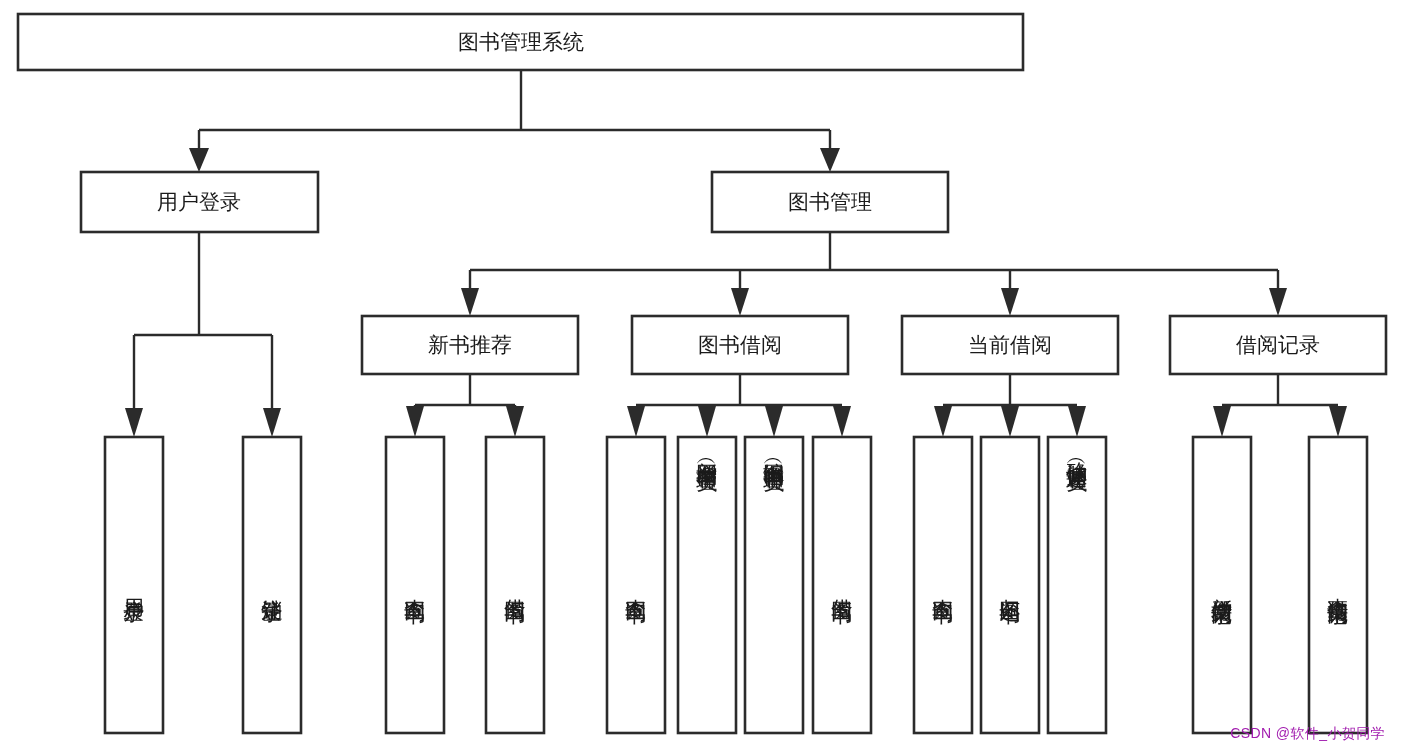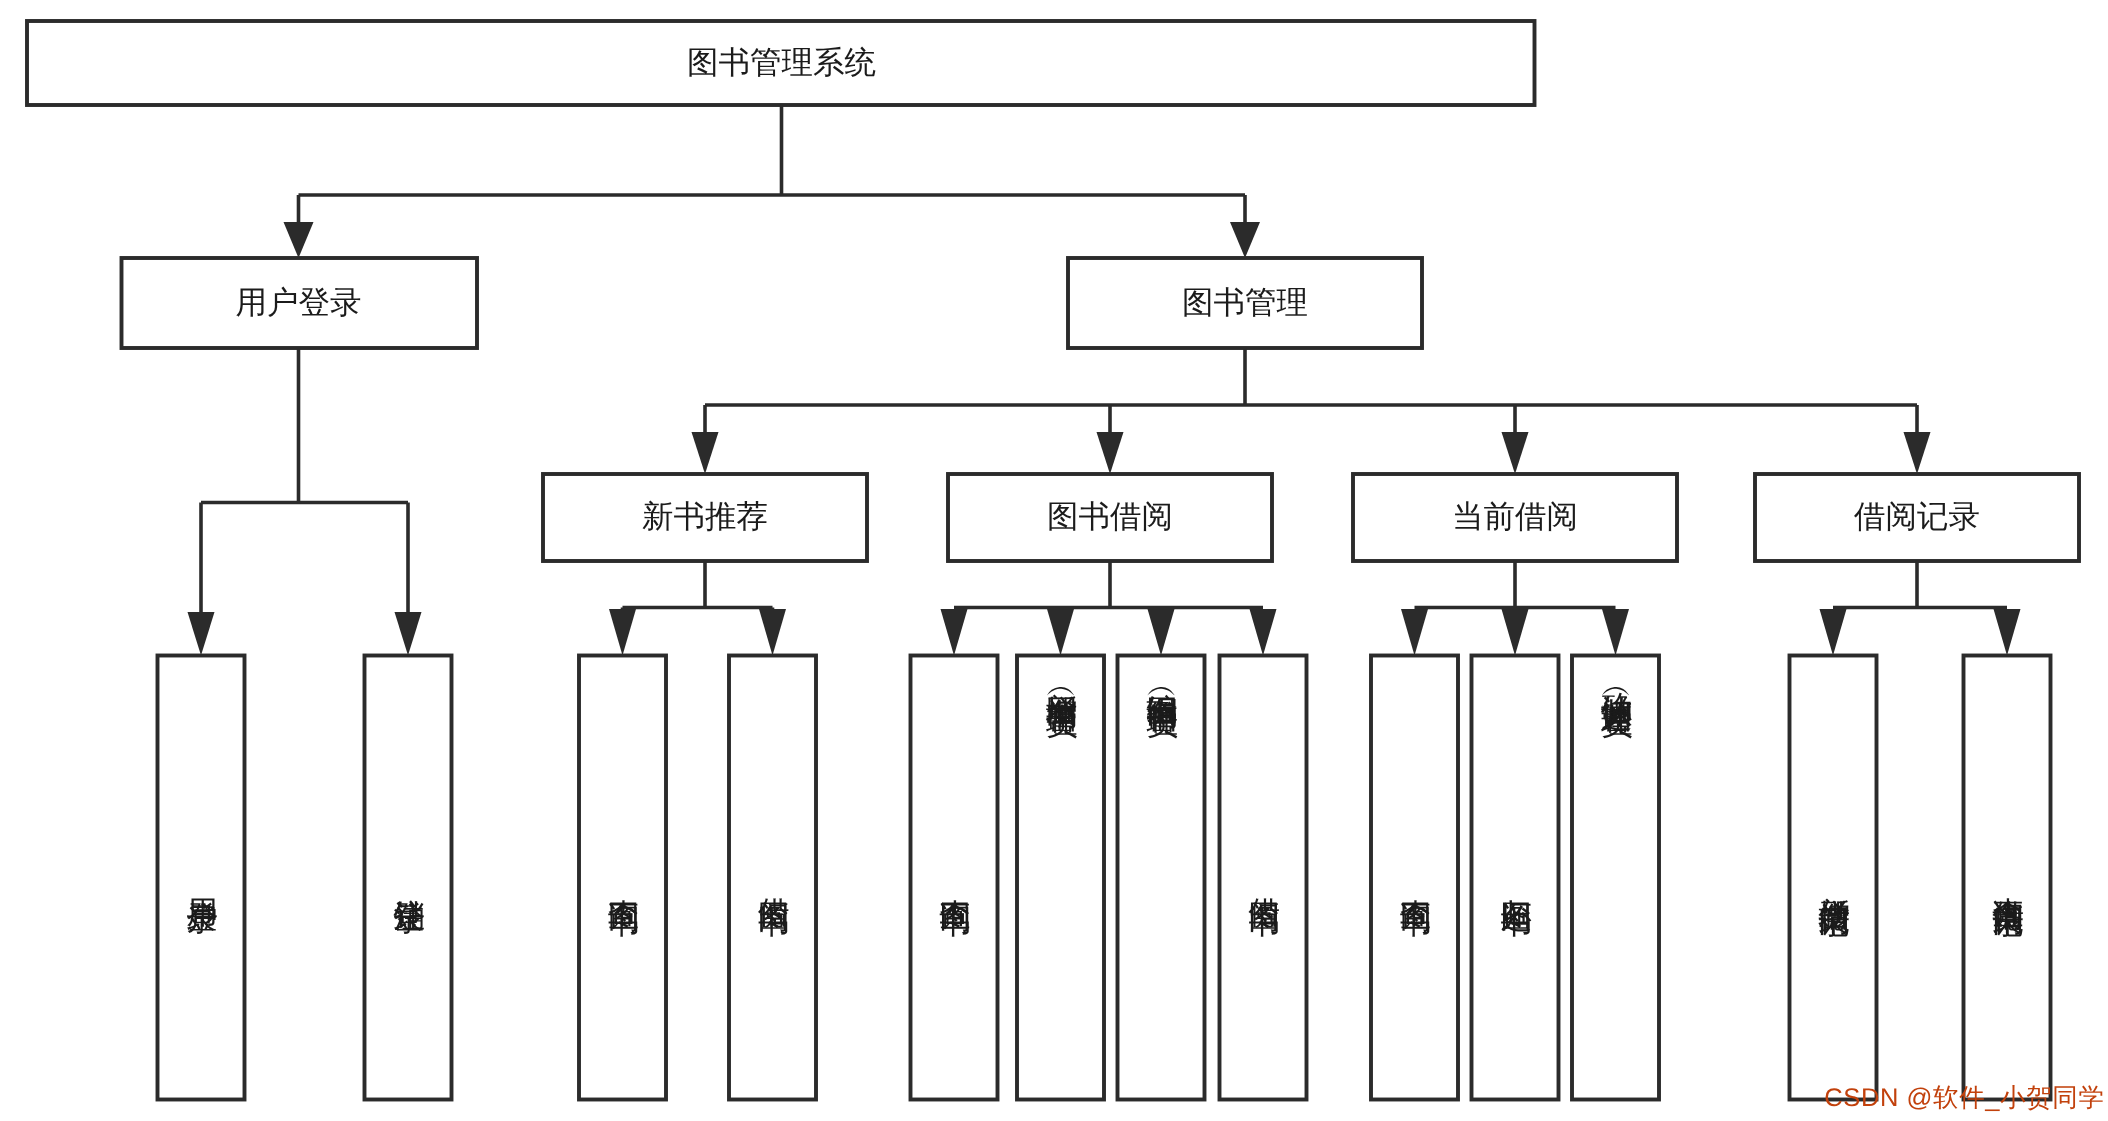--- a/index.html
+++ b/index.html
@@ -71,25 +71,25 @@
     text-orientation: upright;
     font-family: "Liberation Sans", sans-serif;
     font-size: 21px;
     line-height: 1.12;
     color: #1b1b1b;
     letter-spacing: 1.5px;
     white-space: nowrap;
   }
   .watermark {
     position: absolute;
-    right: 2px;
+    right: 20px;
     bottom: 4px;
     font-family: "Liberation Sans", sans-serif;
-    font-size: 17px;
-    color: #c2410c;
+    font-size: 14px;
+    color: #a21caf;
     letter-spacing: 0.4px;
     white-space: nowrap;
   }
 </style>
 </head>
 <body>
 
 <div id="diagram-root">
 
   <svg id="tree-svg" viewBox="0 0 1405 747">

